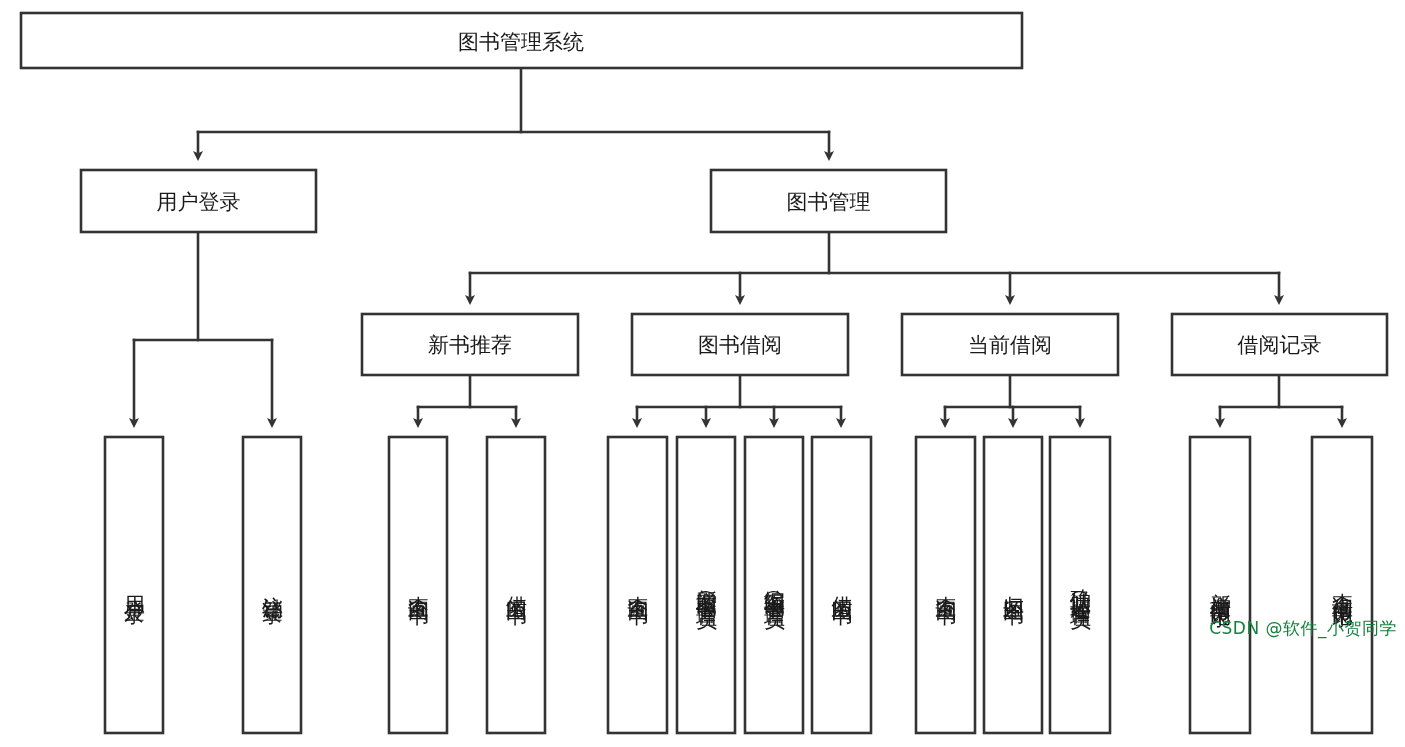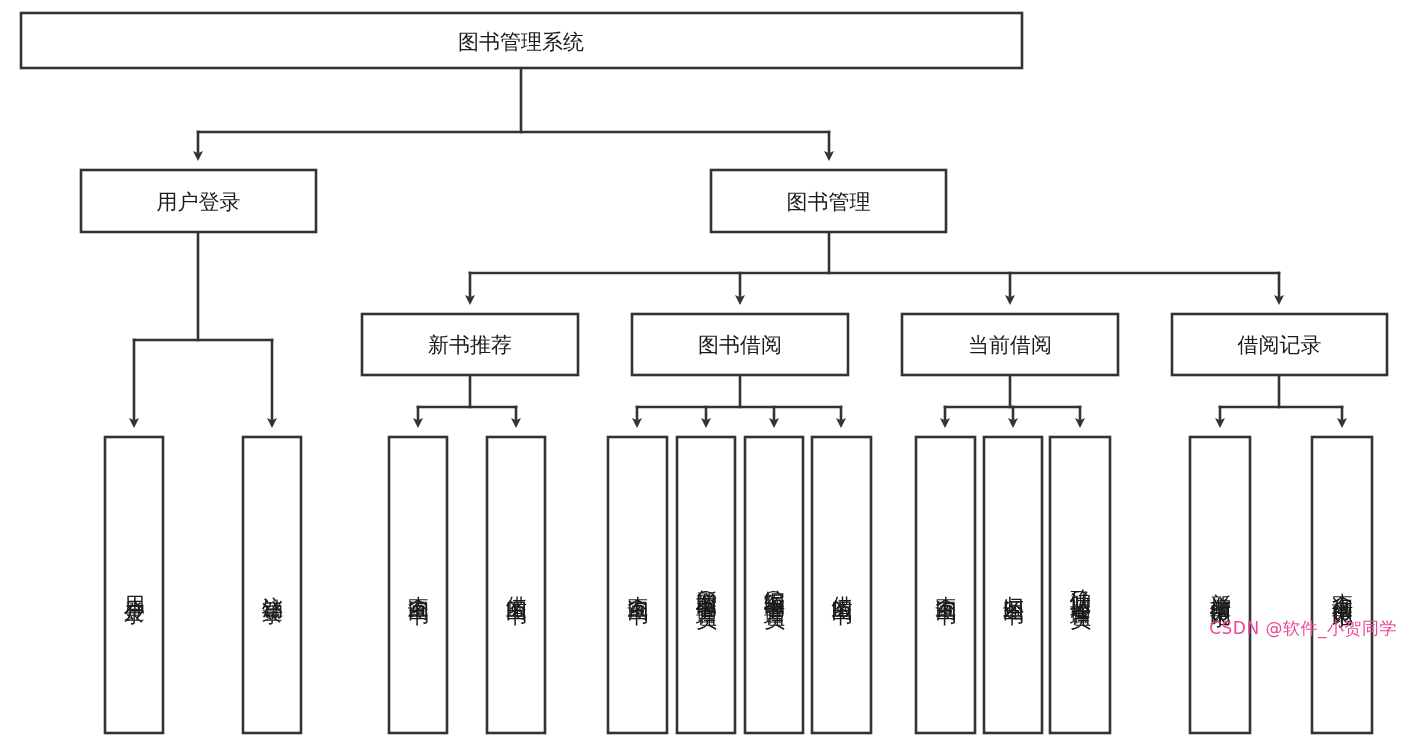--- a/index.html
+++ b/index.html
@@ -62,21 +62,21 @@
     justify-content: center;
     white-space: nowrap;
     pointer-events: none;
   }
   #watermark {
     position: absolute;
     right: 8px;
     bottom: 6px;
     font-family: "DejaVu Sans", "Liberation Sans", sans-serif;
     font-size: 17px;
-    color: #ec4899;
+    color: #15803d;
     letter-spacing: 0.5px;
     white-space: nowrap;
   }
 </style>
 </head>
 <body>
 
 <div id="diagram-root">
 
   <svg id="tree-svg" viewBox="0 0 1405 747">

